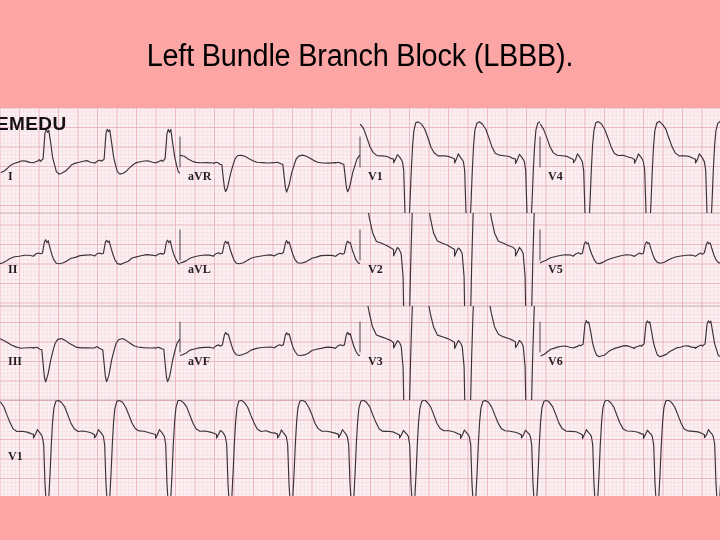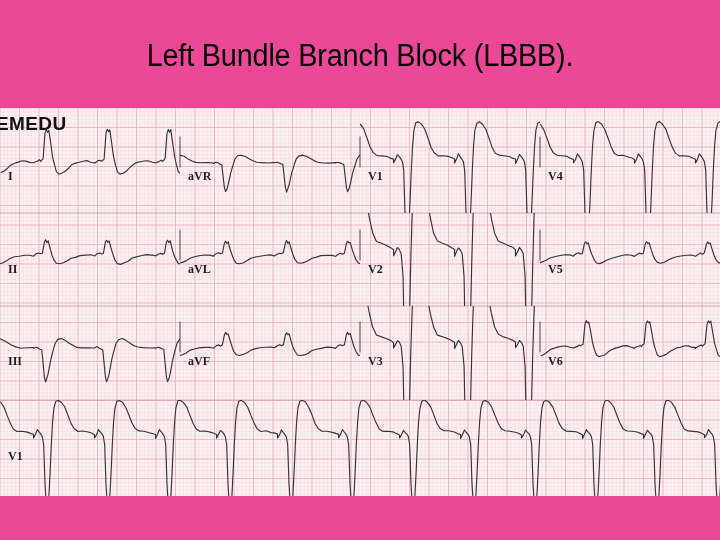--- a/index.html
+++ b/index.html
@@ -10,21 +10,21 @@
   body {
     width: 720px;
     height: 540px;
     overflow: hidden;
     font-family: "Liberation Sans", sans-serif;
     position: relative;
   }
   #slide {
     position: absolute;
     inset: 0;
-    background: #ec4899;
+    background: #fca5a5;
     padding-left: 21px;
   }
   #slide-title {
     position: absolute;
     left: 0;
     top: 36px;
     width: 720px;
     text-align: center;
     font-family: "Liberation Sans", sans-serif;
     font-size: 31px;

